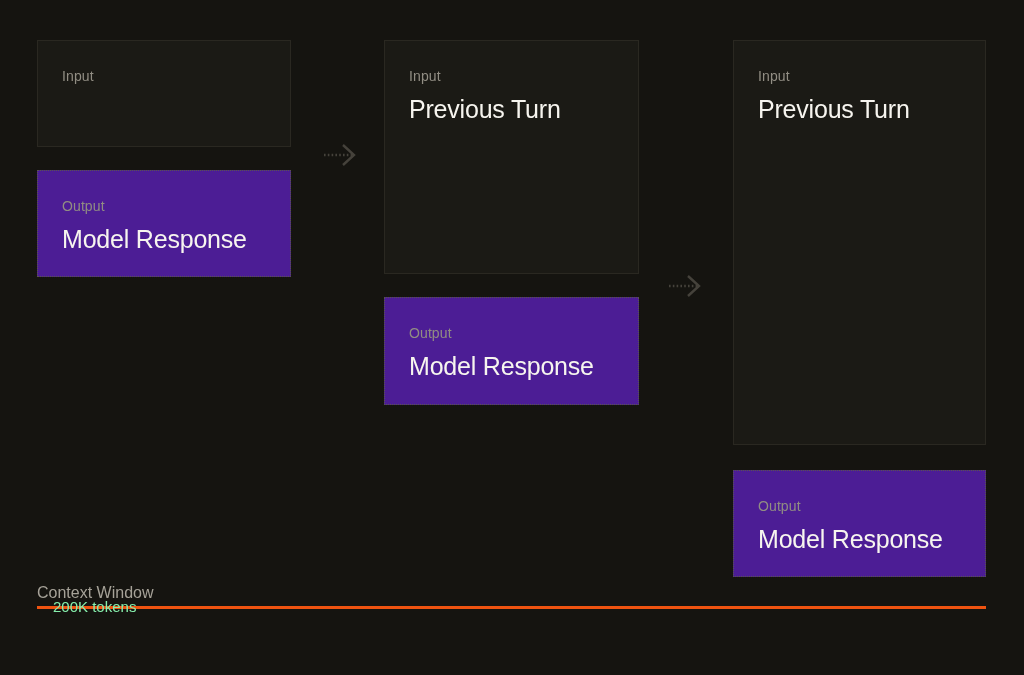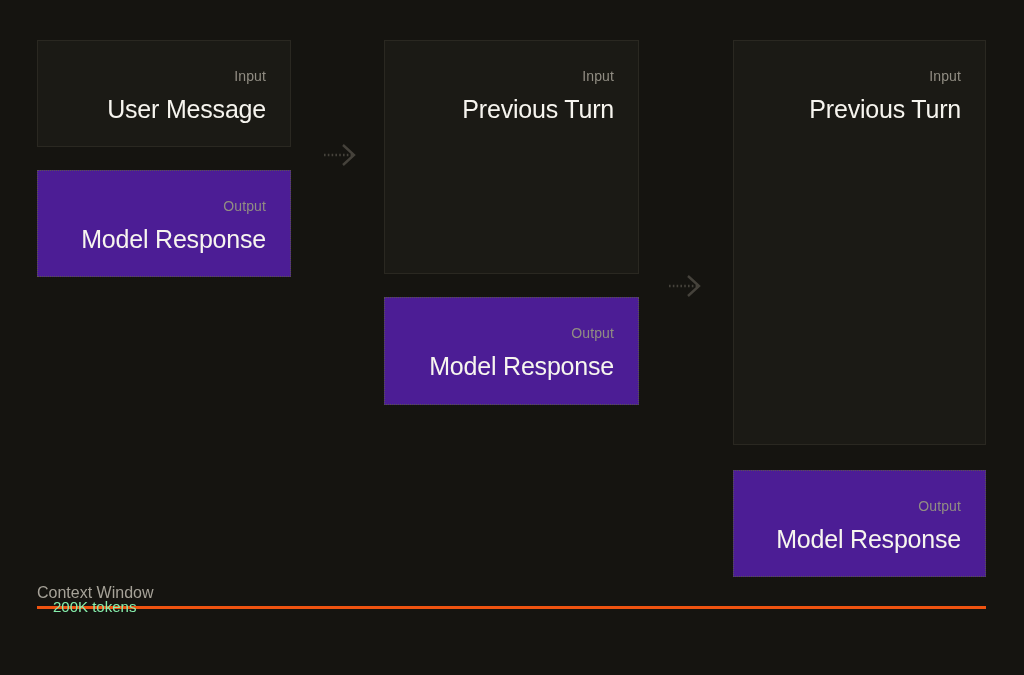--- a/index.html
+++ b/index.html
@@ -7,21 +7,20 @@
     padding: 0;
     background: #151410;
   }
   .canvas {
     position: relative;
     width: 1024px;
     height: 675px;
     background: #151410;
     font-family: "Liberation Sans", sans-serif;
     overflow: hidden;
-    text-align: right;
   }
   .box {
     position: absolute;
     box-sizing: border-box;
     padding: 27px 24px;
   }
   .box.input {
     background: #1b1a15;
     border: 1px solid #2a2821;
   }
@@ -87,21 +86,20 @@
     margin-left: 16px;
   }
 </style>
 </head>
 <body>
 
 <div class="canvas">
 
   <section class="box input t1-input">
     <div class="box-label">Input</div>
-    <div class="box-title">User Message</div>
   </section>
   <section class="box output t1-output">
     <div class="box-label">Output</div>
     <div class="box-title">Model Response</div>
   </section>
 
   <span class="arrow arrow-1">
     <svg width="34" height="28" viewBox="0 0 34 28">
       <line x1="1" y1="14" x2="29" y2="14" stroke="#45423b" stroke-width="2.4" stroke-dasharray="1.6 2.2"></line>
       <path d="M20 4 L31 14 L20 24" fill="none" stroke="#45423b" stroke-width="2.4" stroke-linejoin="miter"></path>

